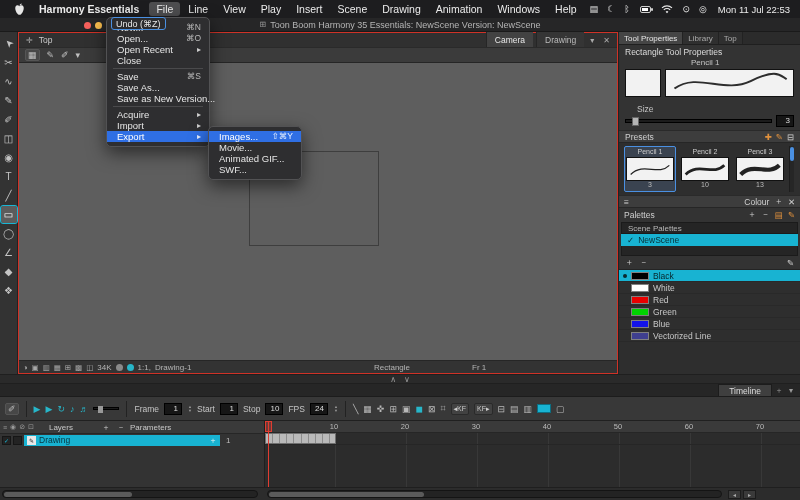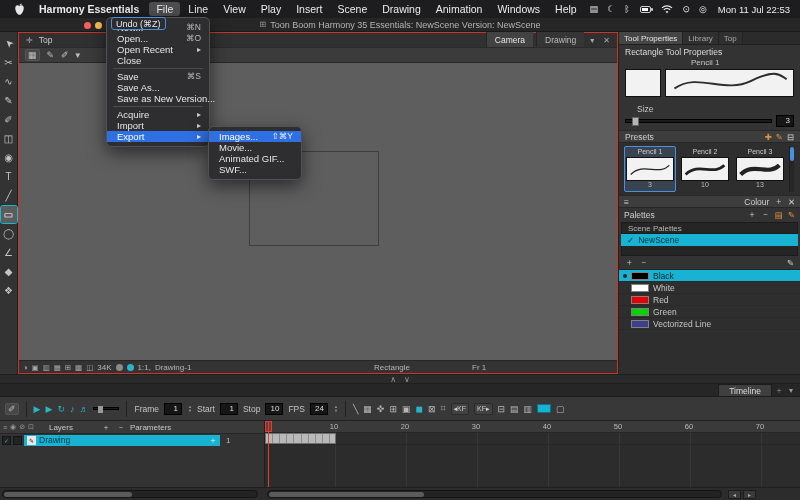--- a/index.html
+++ b/index.html
@@ -336,20 +336,25 @@
         <span class="swatch" style="background: rgb(232, 0, 0);"></span>
         <span>Red</span>
       </div>
       <div class="swatch-row">
         <span class="dot-ph"></span>
         <span class="swatch" style="background: rgb(0, 212, 0);"></span>
         <span>Green</span>
       </div>
       <div class="swatch-row">
         <span class="dot-ph"></span>
+        <span class="swatch" style="background: rgb(20, 20, 232);"></span>
+        <span>Blue</span>
+      </div>
+      <div class="swatch-row">
+        <span class="dot-ph"></span>
         <span class="swatch" style="background: rgb(63, 63, 143);"></span>
         <span>Vectorized Line</span>
       </div>
     </div>
   </div>
 
   <div class="splitter">
     <span class="split-btn">∧</span>
     <span class="split-btn">∨</span>
   </div>

